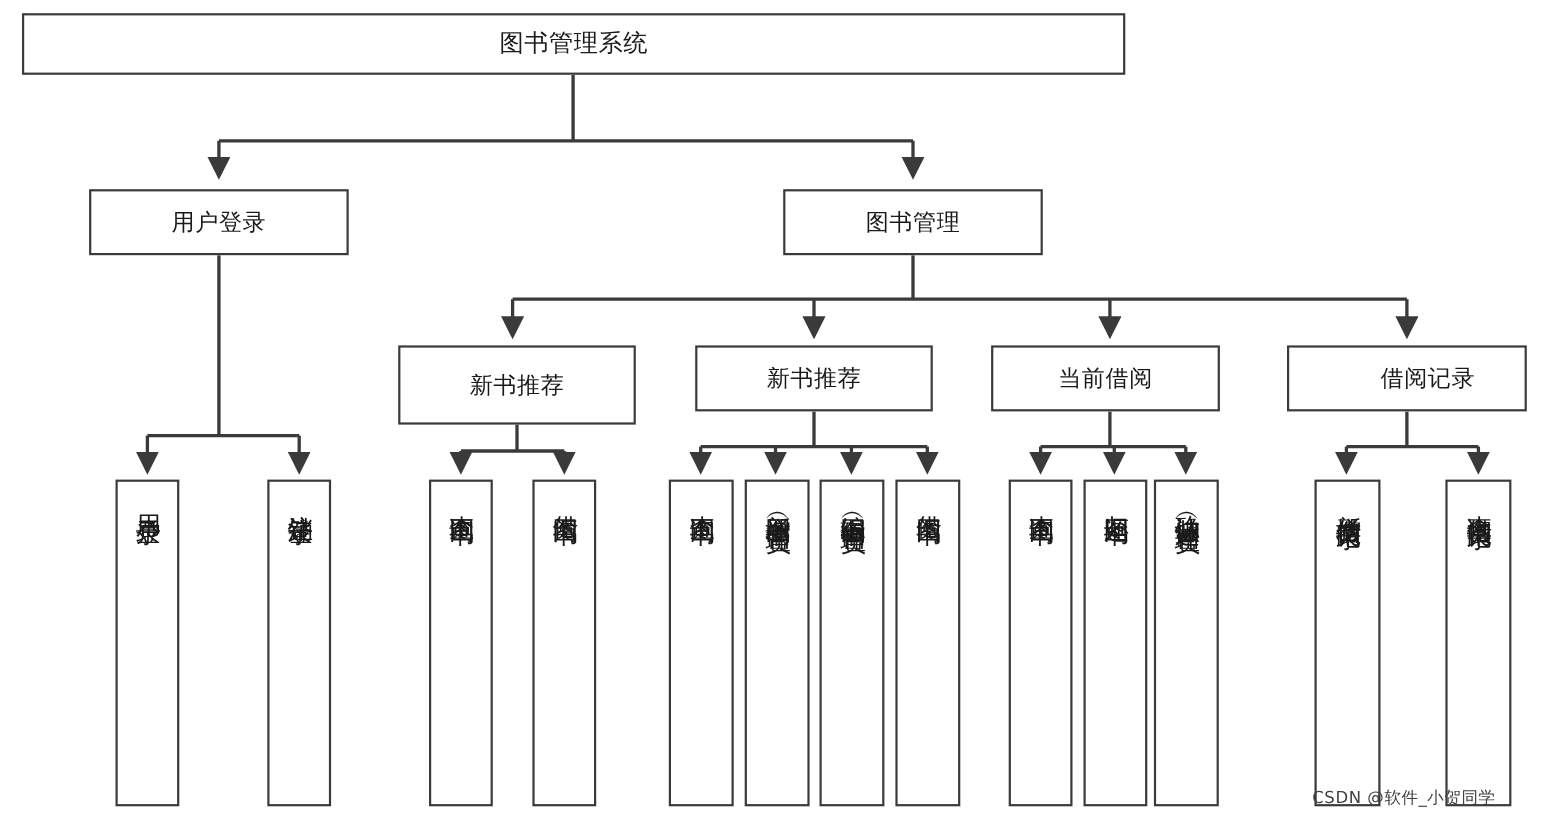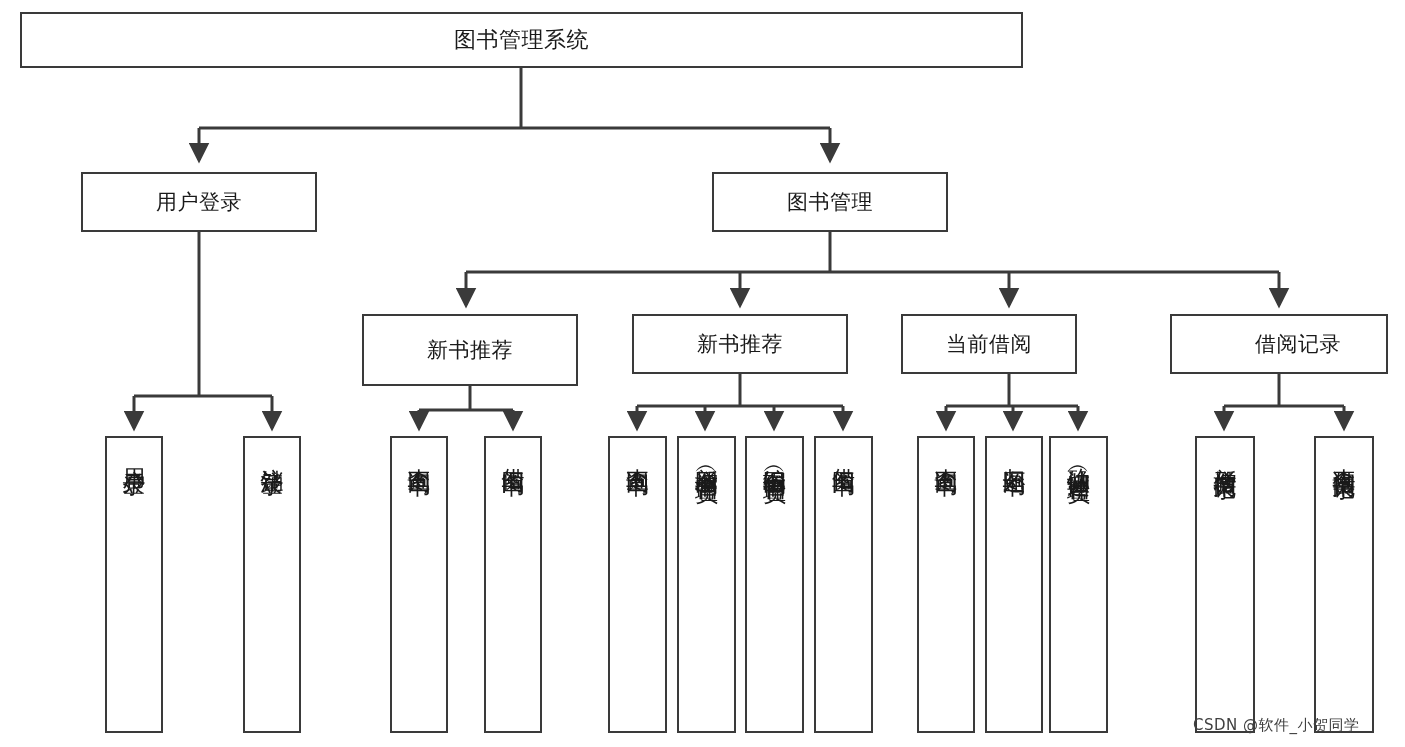--- a/index.html
+++ b/index.html
@@ -133,21 +133,21 @@
   <div class="node horizontal" style="left:712px; top:172px; width:236px; height:60px;">
     <span class="node-label">图书管理</span>
   </div>
 
   <div class="node horizontal" style="left:362px; top:314px; width:216px; height:72px;">
     <span class="node-label">新书推荐</span>
   </div>
   <div class="node horizontal" style="left:632px; top:314px; width:216px; height:60px;">
     <span class="node-label">新书推荐</span>
   </div>
-  <div class="node horizontal" style="left:901px; top:314px; width:176px; height:60px;">
+  <div class="node horizontal" style="left:901px; top:314px; width:208px; height:60px;">
     <span class="node-label">当前借阅</span>
   </div>
   <div class="node horizontal" style="left:1170px; top:314px; width:218px; height:60px;padding-left:38px;">
     <span class="node-label">借阅记录</span>
   </div>
 
   <div class="node vertical" style="left:105px; top:436px; width:58px; height:297px;">
     <span class="node-label">用户登录</span>
   </div>
   <div class="node vertical" style="left:243px; top:436px; width:58px; height:297px;">

